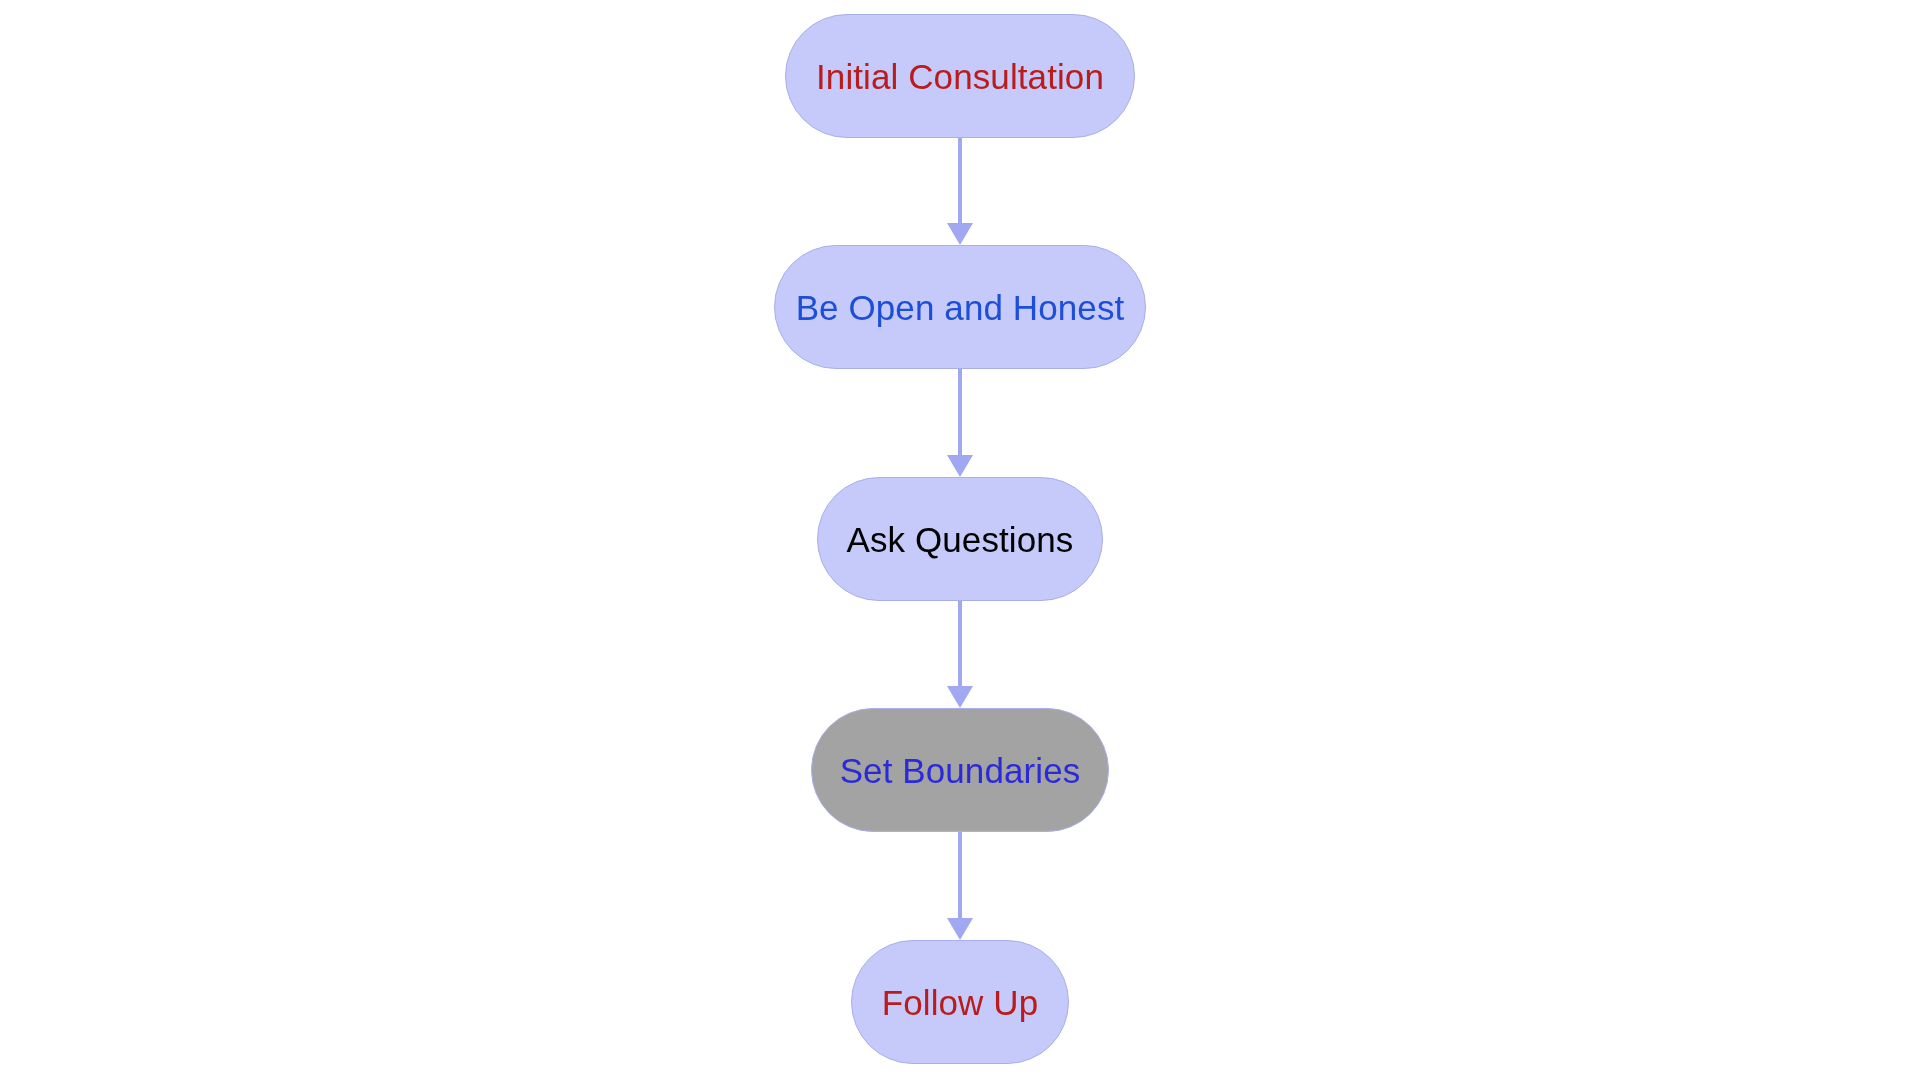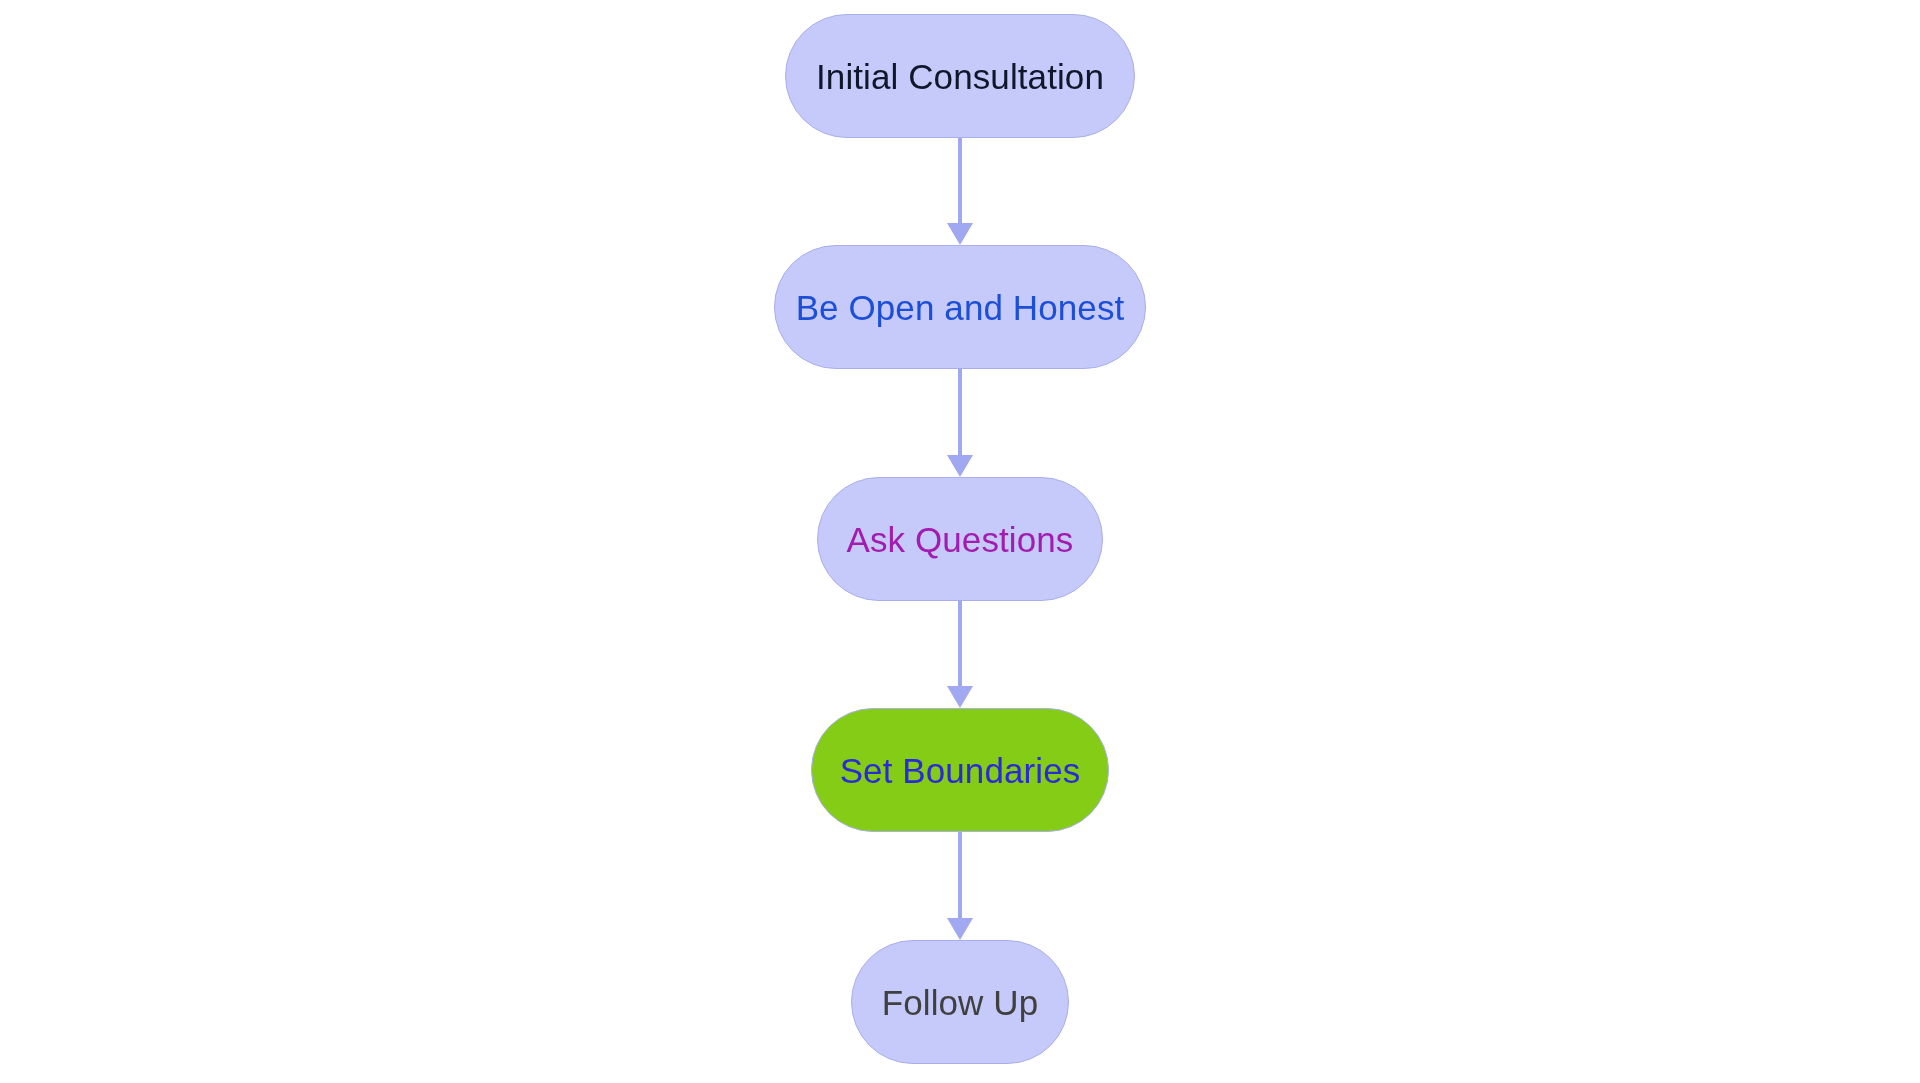--- a/index.html
+++ b/index.html
@@ -84,27 +84,27 @@
     </div>
     <div class="flow-connector" style="left: 960px; top: 601px; width: 30px; height: 107px;">
       <div class="connector-line" style="height: 87px; background: rgb(159, 168, 240);"></div>
       <div class="connector-head" style="top: 85px; border-top-color: rgb(159, 168, 240);"></div>
     </div>
     <div class="flow-connector" style="left: 960px; top: 832px; width: 30px; height: 108px;">
       <div class="connector-line" style="height: 88px; background: rgb(159, 168, 240);"></div>
       <div class="connector-head" style="top: 86px; border-top-color: rgb(159, 168, 240);"></div>
     </div>
     <div class="flow-node" style="left: 960px; top: 14px; width: 350px; height: 124px; background: rgb(197, 202, 250); border-color: rgb(169, 175, 233);">
-      <span class="flow-node-label" style="color: #0f172a;">Initial Consultation</span>
+      <span class="flow-node-label" style="color: #b91c1c;">Initial Consultation</span>
     </div>
     <div class="flow-node" style="left: 960px; top: 245px; width: 372px; height: 124px; background: rgb(197, 202, 250); border-color: rgb(169, 175, 233);">
       <span class="flow-node-label" style="color: #1d4ed8;">Be Open and Honest</span>
     </div>
     <div class="flow-node" style="left: 960px; top: 477px; width: 286px; height: 124px; background: rgb(197, 202, 250); border-color: rgb(169, 175, 233);">
-      <span class="flow-node-label" style="color: #a21caf;">Ask Questions</span>
+      <span class="flow-node-label" style="color: #000000;">Ask Questions</span>
     </div>
-    <div class="flow-node" style="left: 960px; top: 708px; width: 298px; height: 124px; background: #84cc16; border-color: rgb(169, 175, 233);">
+    <div class="flow-node" style="left: 960px; top: 708px; width: 298px; height: 124px; background: #a3a3a3; border-color: rgb(169, 175, 233);">
       <span class="flow-node-label" style="color: rgb(42, 42, 216);">Set Boundaries</span>
     </div>
     <div class="flow-node" style="left: 960px; top: 940px; width: 218px; height: 124px; background: rgb(197, 202, 250); border-color: rgb(169, 175, 233);">
-      <span class="flow-node-label" style="color: #404040;">Follow Up</span>
+      <span class="flow-node-label" style="color: #b91c1c;">Follow Up</span>
     </div>
   </div>
 
 </body></html>

